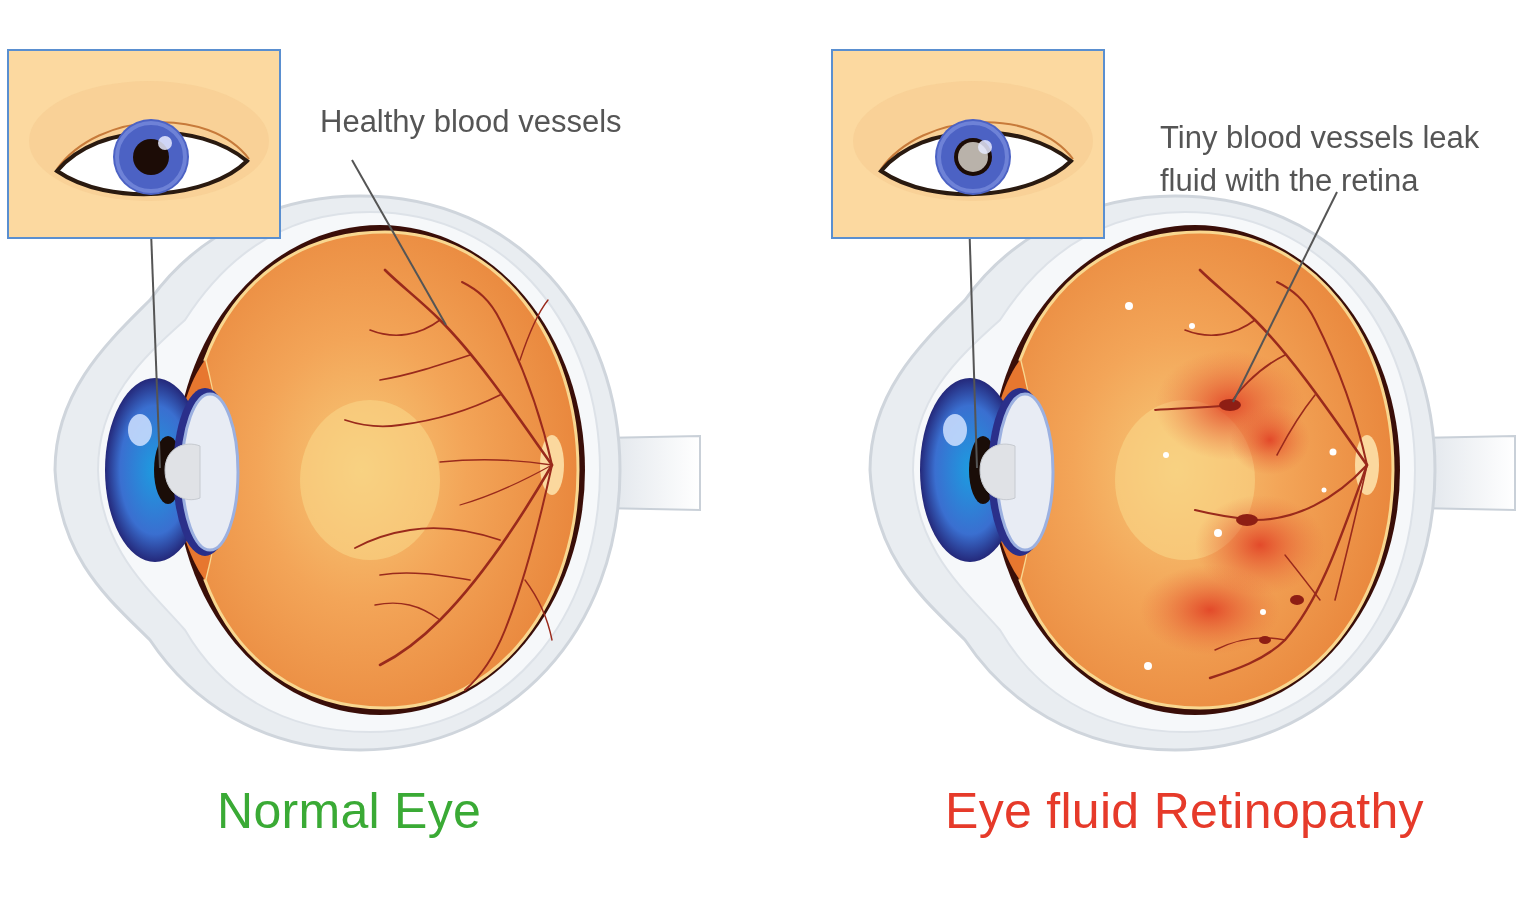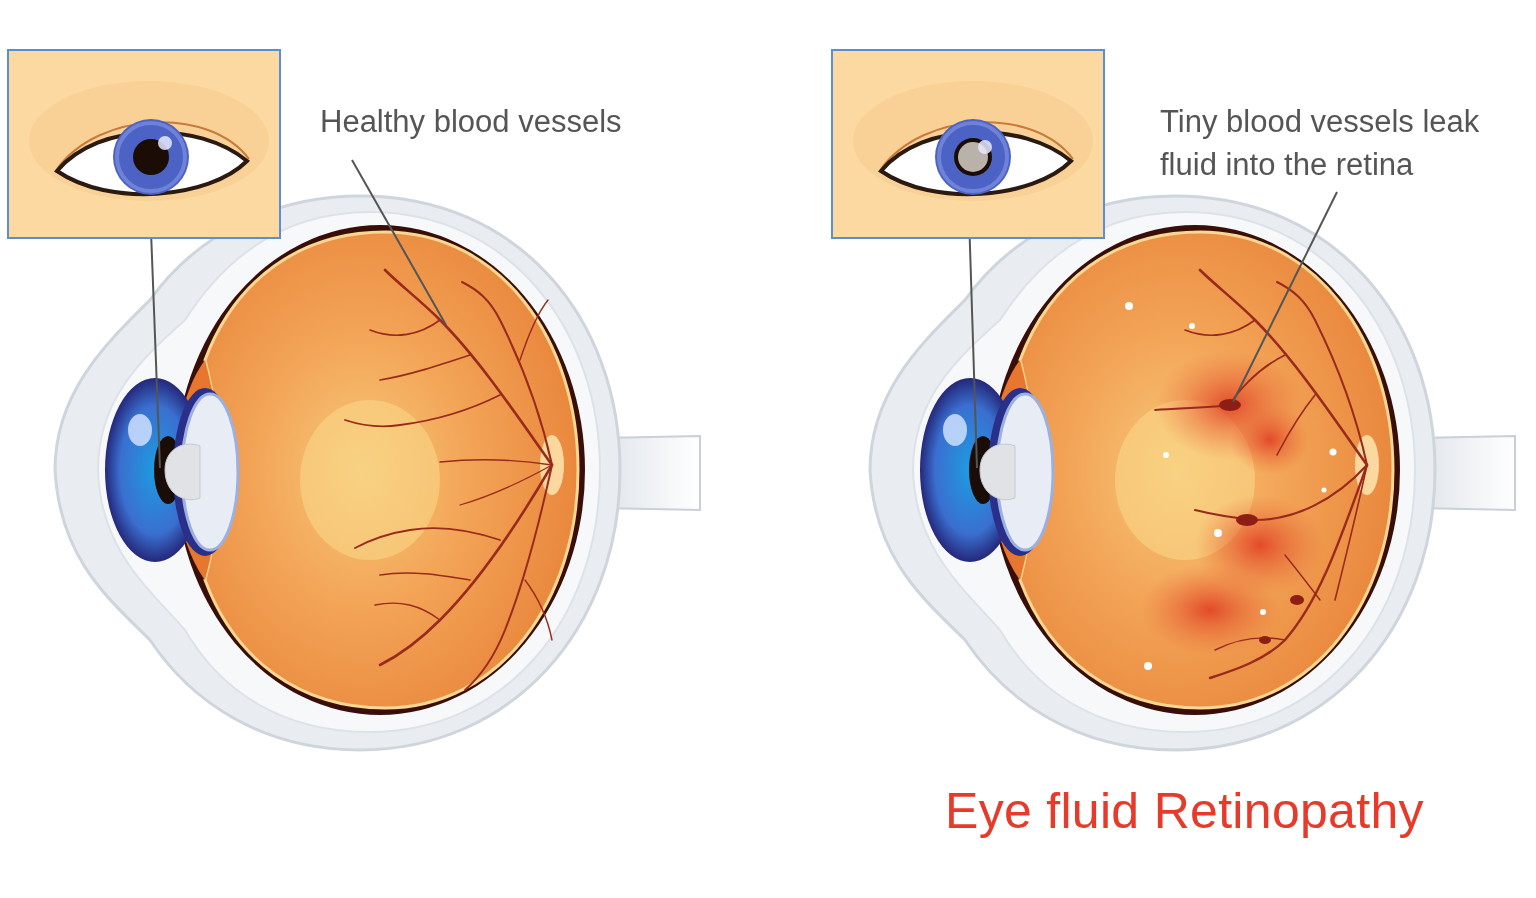--- a/index.html
+++ b/index.html
@@ -86,20 +86,21 @@
       <circle cx="142" cy="106" r="38" fill="#4c62c4"></circle>
       <circle cx="142" cy="106" r="34" fill="none" stroke="#8fa2ea" stroke-width="4" opacity="0.5"></circle>
       <circle cx="142" cy="106" r="18" fill="#1c0c06"></circle>
       <circle cx="156" cy="92" r="7" fill="#e6eaff" opacity="0.85"></circle>
     </svg>
   </div>
 
   <div class="callout" style="left:320px;top:100px;">
     <div>Healthy blood vessels</div>
   </div>
+  <div class="caption" style="left:217px;top:782px;color:#3aaa35;">Normal Eye</div>
 </div>
 
 <div class="panel" style="left:815px;width:721px;">
   <svg width="721" height="898" viewBox="0 0 721 898">
     <defs>
       <radialGradient id="retinaR" cx="0.42" cy="0.5" r="0.62">
         <stop offset="0" stop-color="#f7c978"></stop>
         <stop offset="0.45" stop-color="#f3a558"></stop>
         <stop offset="1" stop-color="#e8843a"></stop>
       </radialGradient>
@@ -179,18 +180,18 @@
       <path d="M48 118 C90 60 200 55 240 108" fill="none" stroke="#c77a3a" stroke-width="2"></path>
       <path d="M48 120 C90 70 190 70 238 110 C200 148 100 156 48 120 Z" fill="#ffffff" stroke="#2a1a10" stroke-width="4"></path>
       <circle cx="140" cy="106" r="38" fill="#4c62c4"></circle>
       <circle cx="140" cy="106" r="34" fill="none" stroke="#8fa2ea" stroke-width="4" opacity="0.5"></circle>
       <circle cx="140" cy="106" r="19" fill="#1c0c06"></circle>
       <circle cx="140" cy="106" r="15" fill="#b9b2aa"></circle>
       <circle cx="152" cy="96" r="7" fill="#e6eaff" opacity="0.85"></circle>
     </svg>
   </div>
 
-  <div class="callout" style="left:345px;top:100px;">
+  <div class="callout" style="left:345px;top:116px;">
     <div>Tiny blood vessels leak</div>
-    <div>fluid into the retina</div>
+    <div>fluid with the retina</div>
   </div>
   <div class="caption" style="left:130px;top:782px;color:#e63a2a;">Eye fluid Retinopathy</div>
 </div>
 
 </body></html>

